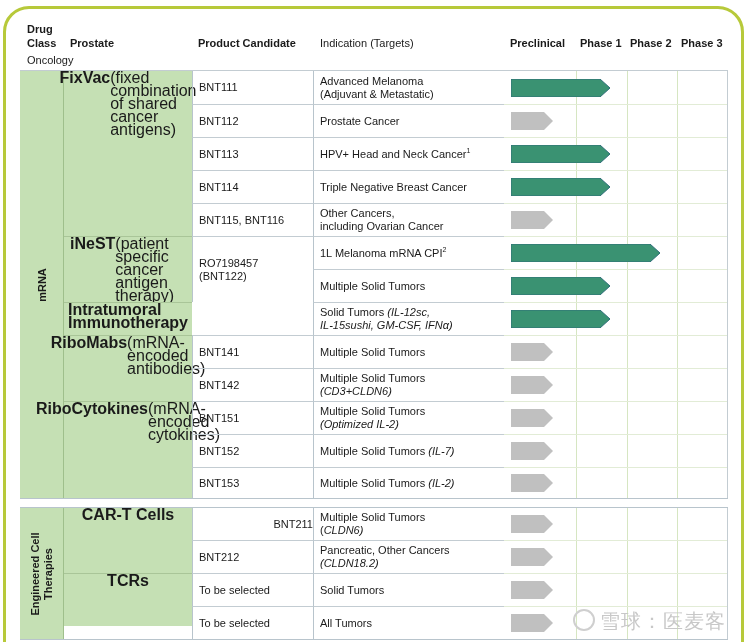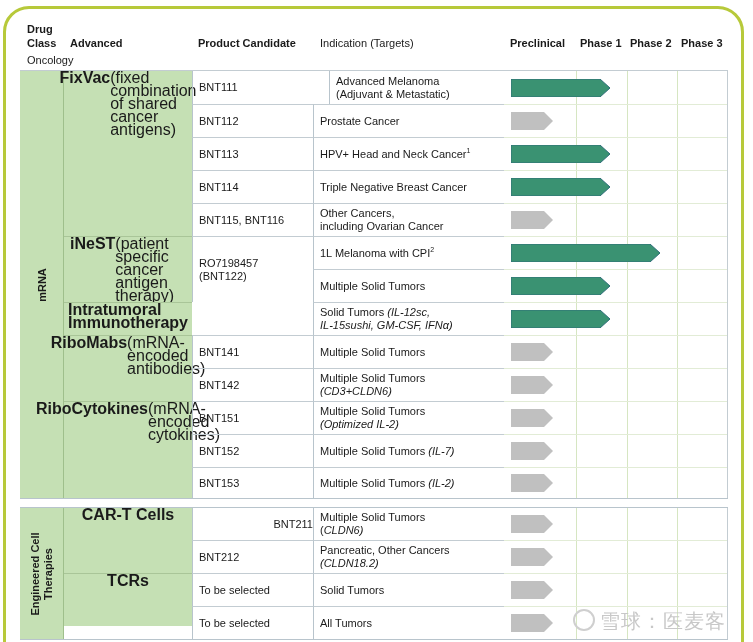--- a/index.html
+++ b/index.html
@@ -32,21 +32,21 @@
 </style>
 </head>
 <body>
 
 <div class="frame"></div>
 
 <div class="hdr" style="left:27px;top:22px;">
   <div>Drug</div>
   <div>Class</div>
 </div>
-<div class="hdr" style="left:70px;top:36px;">Advanced</div>
+<div class="hdr" style="left:70px;top:36px;">Prostate</div>
 <div class="hdr" style="left:198px;top:36px;">Product Candidate</div>
 <div class="hdr" style="left:320px;top:36px;font-weight:normal;">Indication (Targets)</div>
 <div class="hdr" style="left:510px;top:36px;">Preclinical</div>
 <div class="hdr" style="left:580px;top:36px;">Phase 1</div>
 <div class="hdr" style="left:630px;top:36px;">Phase 2</div>
 <div class="hdr" style="left:681px;top:36px;">Phase 3</div>
 <div class="onc">Oncology</div>
 
 <div class="section" style="top:70px;height:427px;border-bottom:1px solid #b8c4cc;border-top:1px solid #c3ccd2;">
   <div class="cls" style="left:0;top:0;width:44px;height:427px;">
@@ -69,21 +69,21 @@
   </div>
   <div class="plat" style="left:44px;top:264px;width:128px;height:66px;">
     <b>RiboMabs</b>
     <span>(mRNA-encoded antibodies)</span>
   </div>
 
   <div class="row" style="top:0;height:33px;">
     <div class="cand" style="border-top:none;">
         <span>BNT111</span>
       </div>
-    <div class="ind" style="border-top:none;margin-left:16px;">
+    <div class="ind" style="border-top:none;">
         <span>Advanced Melanoma</span>
         <span>(Adjuvant &amp; Metastatic)</span>
       </div>
     <div class="ph" style="border-top:none;">
         <div class="vline" style="left:72px"></div>
         <div class="vline" style="left:123px"></div>
         <div class="vline" style="left:173px"></div>
       <div class="arrow">
           <svg width="100" height="18">
             <polygon points="0,0 89,0 99,9 89,18 0,18" fill="#3a9272" stroke="#2f6e79" stroke-width="1"></polygon>
@@ -164,21 +164,21 @@
         </div>
       </div>
   </div>
 
   <div class="row" style="top:165px;height:66px;">
     <div class="cand">
         <span>RO7198457</span>
         <span>(BNT122)</span>
       </div>
     <div class="ind" style="height:33px;">
-        <span><span>1L Melanoma with CPI</span><sup>2</sup></span>
+        <span><span>1L Melanoma mRNA CPI</span><sup>2</sup></span>
       </div>
     <div class="ind" style="top:33px;height:33px;">
         <span>Multiple Solid Tumors</span>
       </div>
     <div class="ph" style="height:33px;">
         <div class="vline" style="left:72px"></div>
         <div class="vline" style="left:123px"></div>
         <div class="vline" style="left:173px"></div>
       <div class="arrow">
           <svg width="150" height="18">

